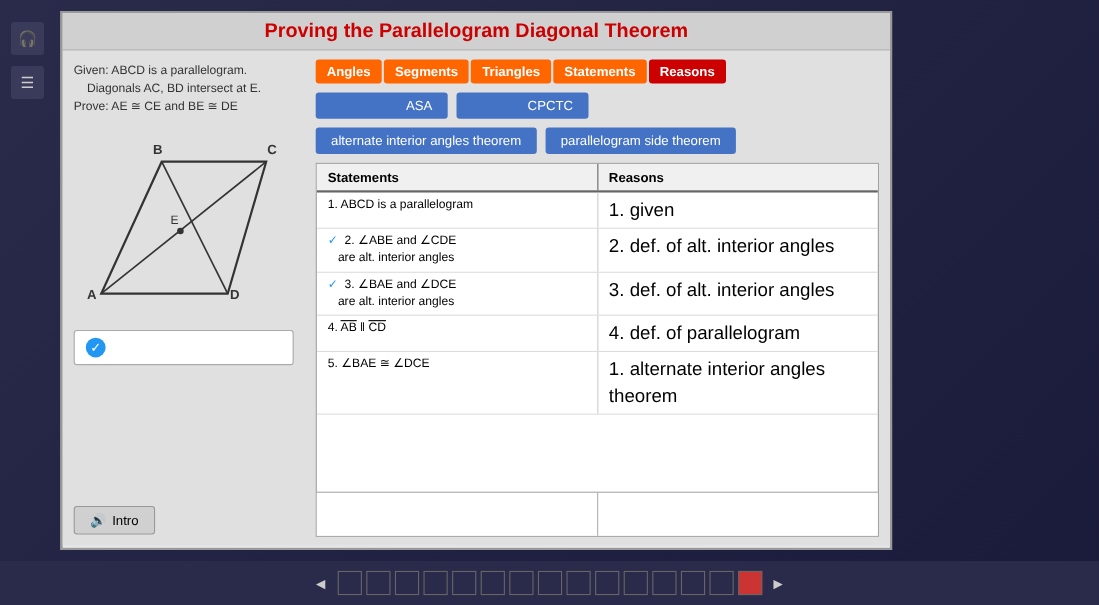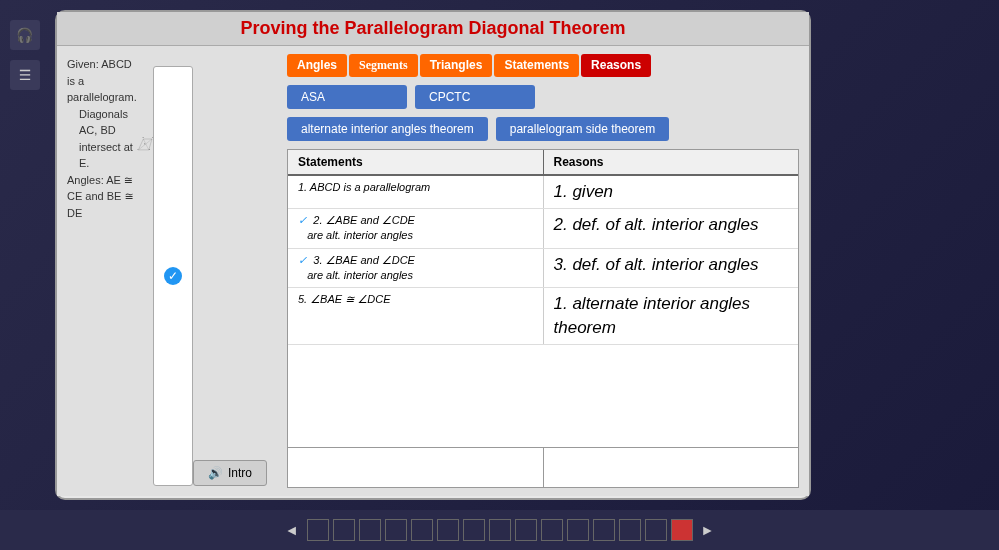--- a/index.html
+++ b/index.html
@@ -21,21 +21,21 @@
     }
 
     .main-window {
       position: absolute;
       top: 10px;
       left: 55px;
       width: 756px;
       height: 490px;
       background: #e8e8e8;
       border: 2px solid #999;
-      border-radius: 10px;
+      border-radius: 0;
     }
 
     .title-bar {
       background: #d0d0d0;
       padding: 6px 12px;
       border-bottom: 1px solid #aaa;
       text-align: center;
     }
     .title-text {
       color: #cc0000;
@@ -47,21 +47,21 @@
       display: flex;
       height: calc(100% - 36px);
       background: #e0e0e0;
     }
 
     .left-panel {
       width: 220px;
       padding: 10px;
       flex-shrink: 0;
       display: flex;
-      flex-direction: row;
+      flex-direction: column;
     }
 
     .given-text {
       font-size: 11px;
       color: #333;
       margin-bottom: 8px;
       line-height: 1.5;
     }
 
     .geometry-diagram {
@@ -124,40 +124,40 @@
 
     .tab {
       padding: 4px 10px;
       font-size: 12px;
       font-weight: bold;
       border-radius: 3px;
       cursor: pointer;
       color: white;
     }
     .tab-angles { background: #ff6600; }
-    .tab-segments { background: #ff6600; font-family: Liberation Serif, serif; }
+    .tab-segments { background: #ff6600; }
     .tab-triangles { background: #ff6600; }
     .tab-statements { background: #ff6600; }
     .tab-reasons { background: #cc0000; }
 
     .tool-buttons {
       display: flex;
       gap: 8px;
       margin-bottom: 8px;
     }
 
     .tool-btn {
       background: #4472C4;
       color: white;
       padding: 5px 14px;
       font-size: 12px;
       border-radius: 3px;
       cursor: pointer;
       min-width: 120px;
-      text-align: left;
+      text-align: right;
     }
 
     .proof-table {
       flex: 1;
       border: 1px solid #999;
       background: white;
       display: flex;
       flex-direction: column;
     }
 
@@ -177,21 +177,20 @@
     .col-reasons {
       flex: 1;
       padding: 5px 10px;
       font-weight: bold;
       font-size: 12px;
     }
 
     .proof-rows {
       flex: 1;
       overflow: hidden;
-      font-style: italic;
     }
 
     .proof-row {
       display: flex;
       border-bottom: 1px solid #ddd;
     }
 
     .stmt-cell {
       flex: 1;
       padding: 4px 10px;
@@ -313,21 +312,21 @@
     <div class="title-bar">
       <span class="title-text">Proving the Parallelogram Diagonal Theorem</span>
     </div>
 
     <div class="content-area">
 
       <div class="left-panel">
         <div class="given-text">
           <div>Given: ABCD is a parallelogram.</div>
           <div style="padding-left:12px">Diagonals AC, BD intersect at E.</div>
-          <div>Angles: AE ≅ CE and BE ≅ DE</div>
+          <div>Prove: AE ≅ CE and BE ≅ DE</div>
         </div>
 
         <div class="geometry-diagram">
           <svg class="diagram-svg" viewBox="0 0 180 160">
 
             <polygon points="15,145 70,25 165,25 130,145" fill="none" stroke="#333" stroke-width="2"></polygon>
 
             <line x1="15" y1="145" x2="165" y2="25" stroke="#333" stroke-width="1.5"></line>
             <line x1="70" y1="25" x2="130" y2="145" stroke="#333" stroke-width="1.5"></line>
 
@@ -393,20 +392,24 @@
             </div>
 
             <div class="proof-row">
               <div class="stmt-cell">
                 <span class="checkmark">✓</span>
                 3. ∠BAE and ∠DCE<br>&nbsp;&nbsp;&nbsp;are alt. interior angles
               </div>
               <div class="reason-cell">3. def. of alt. interior angles</div>
             </div>
 
+            <div class="proof-row">
+              <div class="stmt-cell">4. <span style="text-decoration:overline">AB</span> ‖ <span style="text-decoration:overline">CD</span></div>
+              <div class="reason-cell">4. def. of parallelogram</div>
+            </div>
 
             <div class="proof-row">
               <div class="stmt-cell">5. ∠BAE ≅ ∠DCE</div>
               <div class="reason-cell">1. alternate interior angles theorem</div>
             </div>
 
           </div>
 
           <div class="input-row">
             <div class="input-cell">

